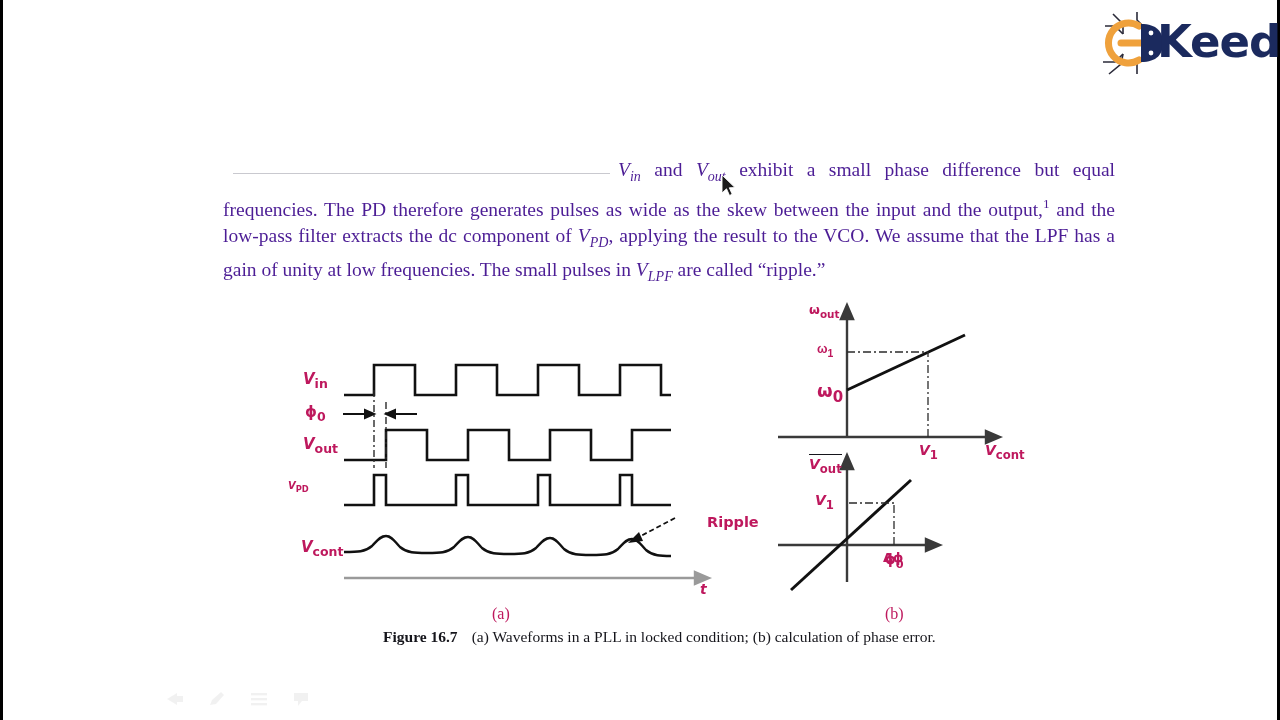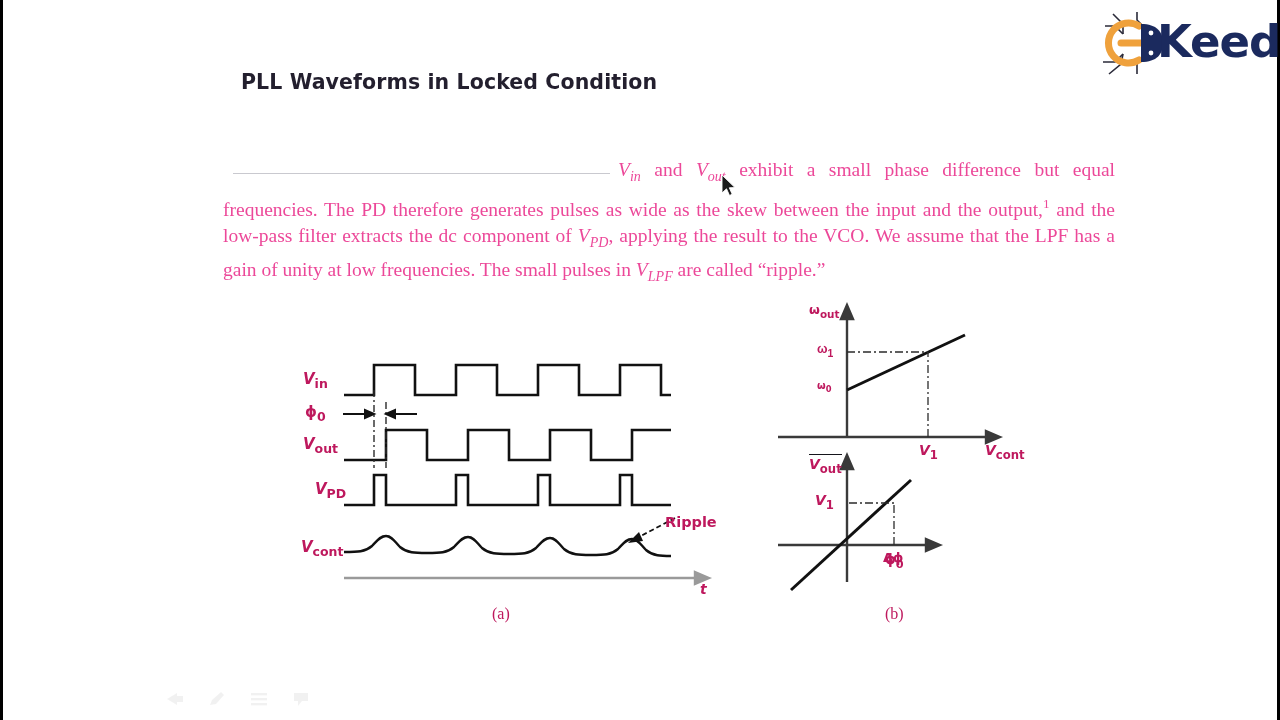--- a/index.html
+++ b/index.html
@@ -57,21 +57,21 @@
 
   
   #paragraph {
     position: absolute;
     left: 220px;
     top: 156px;
     width: 892px;
     font-family: "Liberation Serif", serif;
     font-size: 19.5px;
     line-height: 27px;
-    color: #ec4899;
+    color: #4c1d95;
     text-align: justify;
   }
   #paragraph .lead-fade {
     display: inline-block;
     width: 395px;
     vertical-align: middle;
     position: relative;
     height: 20px;
   }
   #paragraph .lead-fade::after {
@@ -162,21 +162,20 @@
       <path d="M60 20 A20 20 0 1 0 60 54" stroke="#efa13c" stroke-width="7" fill="none" stroke-linecap="round"></path>
       <path d="M42 37 L62 37" stroke="#efa13c" stroke-width="7" stroke-linecap="round"></path>
 
       <path d="M62 18 C78 18 84 26 84 37 C84 48 78 56 62 56 Z" fill="#1b2a5e"></path>
       <circle cx="72" cy="27" r="2.4" fill="#ffffff"></circle>
       <circle cx="72" cy="47" r="2.4" fill="#ffffff"></circle>
     </svg>
     <div class="wordmark">Keeda</div>
   </div>
 
-  <div id="slide-title">PLL Waveforms in Locked Condition</div>
 
   <div id="paragraph"><span class="lead-fade"></span><span class="vsub"><i>V</i><sub>in</sub></span> <span>and</span> <span class="vsub"><i>V</i><sub>out</sub></span> <span>exhibit a small phase difference but equal frequencies. The PD therefore generates pulses as wide as the skew between the input and the output,</span><span class="sup-note">1</span> <span>and the low-pass filter extracts the dc component of</span> <span class="vsub"><i>V</i><sub>PD</sub></span><span>, applying the result to the VCO. We assume that the LPF has a gain of unity at low frequencies. The small pulses in</span> <span class="vsub"><i>V</i><sub>LPF</sub></span> <span>are called “ripple.”</span></div>
 
   <div id="figure">
     <svg width="1280" height="360" viewBox="0 0 1280 360">
 
       <g stroke="#111111" fill="none" stroke-width="2.6" stroke-linejoin="miter">
 
         <path d="M341 105 L371 105 L371 75 L412 75 L412 105 L453 105 L453 75 L494 75 L494 105 L535 105 L535 75 L576 75 L576 105 L617 105 L617 75 L658 75 L658 105 L668 105"></path>
 
@@ -237,39 +236,39 @@
       </g>
       <polygon points="625,253 640,251 636,242" fill="#111111"></polygon>
     </svg>
 
     <div class="panel-label" style="left:300px; top:80px; font-family:'DejaVu Sans',sans-serif; font-size:15px; font-weight:bold;">
       <i>V</i><sub style="font-weight:bold;">in</sub>
     </div>
     <div class="panel-label" style="left:300px; top:145px; font-family:'DejaVu Sans',sans-serif; font-size:15px; font-weight:bold;">
       <i>V</i><sub style="font-weight:bold;">out</sub>
     </div>
-    <div class="panel-label" style="left:312px; top:190px; font-family:'DejaVu Sans',sans-serif; font-size:15px; font-weight:bold;">
+    <div class="panel-label" style="left:285px; top:190px; font-family:'DejaVu Sans',sans-serif; font-size:10px; font-weight:bold;">
       <i>V</i><sub style="font-weight:bold;">PD</sub>
     </div>
     <div class="panel-label" style="left:298px; top:248px; font-family:'DejaVu Sans',sans-serif; font-size:15px; font-weight:bold;">
       <i>V</i><sub style="font-weight:bold;">cont</sub>
     </div>
     <div class="panel-label" style="left:302px; top:113px; font-family:'DejaVu Sans',sans-serif; font-size:15px; font-weight:bold;">
       <span>ϕ</span><sub style="font-weight:bold;">0</sub>
     </div>
-    <div class="panel-label" style="left:662px; top:224px; font-family:'DejaVu Sans',sans-serif; font-size:14.5px; font-weight:bold;">Ripple</div>
+    <div class="panel-label" style="left:704px; top:224px; font-family:'DejaVu Sans',sans-serif; font-size:14.5px; font-weight:bold;">Ripple</div>
     <div class="panel-label" style="left:697px; top:291px; font-family:'DejaVu Sans',sans-serif; font-size:14px; font-weight:bold; font-style:italic;">t</div>
 
     <div class="panel-label" style="left:806px; top:12px; font-family:'DejaVu Sans',sans-serif; font-size:12.5px; font-weight:bold;">
       <span>ω</span><sub style="font-weight:bold;">out</sub>
     </div>
     <div class="panel-label" style="left:814px; top:52px; font-family:Liberation Sans, sans-serif; font-size:12.5px; font-weight:bold;">
       <span>ω</span><sub style="font-weight:bold;">1</sub>
     </div>
-    <div class="panel-label" style="left:814px; top:90px; font-family:'DejaVu Sans',sans-serif; font-size:10px; font-weight:bold;">
+    <div class="panel-label" style="left:814px; top:90px; font-family:'DejaVu Sans',sans-serif; font-size:18px; font-weight:bold;">
       <span>ω</span><sub style="font-weight:bold;">0</sub>
     </div>
     <div class="panel-label" style="left:916px; top:152px; font-family:'DejaVu Sans',sans-serif; font-size:14px; font-weight:bold;">
       <i>V</i><sub style="font-weight:bold;">1</sub>
     </div>
     <div class="panel-label" style="left:982px; top:152px; font-family:'DejaVu Sans',sans-serif; font-size:14px; font-weight:bold;">
       <i>V</i><sub style="font-weight:bold;">cont</sub>
     </div>
 
     <div class="panel-label" style="left:806px; top:164px; font-family:'DejaVu Sans',sans-serif; font-size:14px; font-weight:bold;">
@@ -280,20 +279,23 @@
     </div>
     <div class="panel-label" style="left:882px; top:261px; font-family:'DejaVu Sans',sans-serif; font-size:13.5px; font-weight:bold;">
       <span>ϕ</span><sub style="font-weight:bold;">0</sub>
     </div>
     <div class="panel-label" style="left:880px; top:260px; font-family:'DejaVu Sans',sans-serif; font-size:13px; font-weight:bold;">Δϕ</div>
 
     <div class="panel-label" style="left:489px; top:315px;">(a)</div>
     <div class="panel-label" style="left:882px; top:315px;">(b)</div>
   </div>
 
+  <div id="caption">
+    <span class="cap-bold">Figure 16.7</span><span>(a) Waveforms in a PLL in locked condition; (b) calculation of phase error.</span>
+  </div>
 
   <div id="toolbar">
     <div class="tool">
       <svg width="20" height="18" viewBox="0 0 20 18">
           <path d="M2 9 L12 3 L12 6 L18 6 L18 12 L12 12 L12 15 Z" fill="#2b2b2b"></path>
         </svg>
     </div>
     <div class="tool">
       <svg width="20" height="18" viewBox="0 0 20 18">
           <path d="M3 15 L5 10 L14 2 L17 5 L9 14 Z" fill="#2b2b2b"></path>

